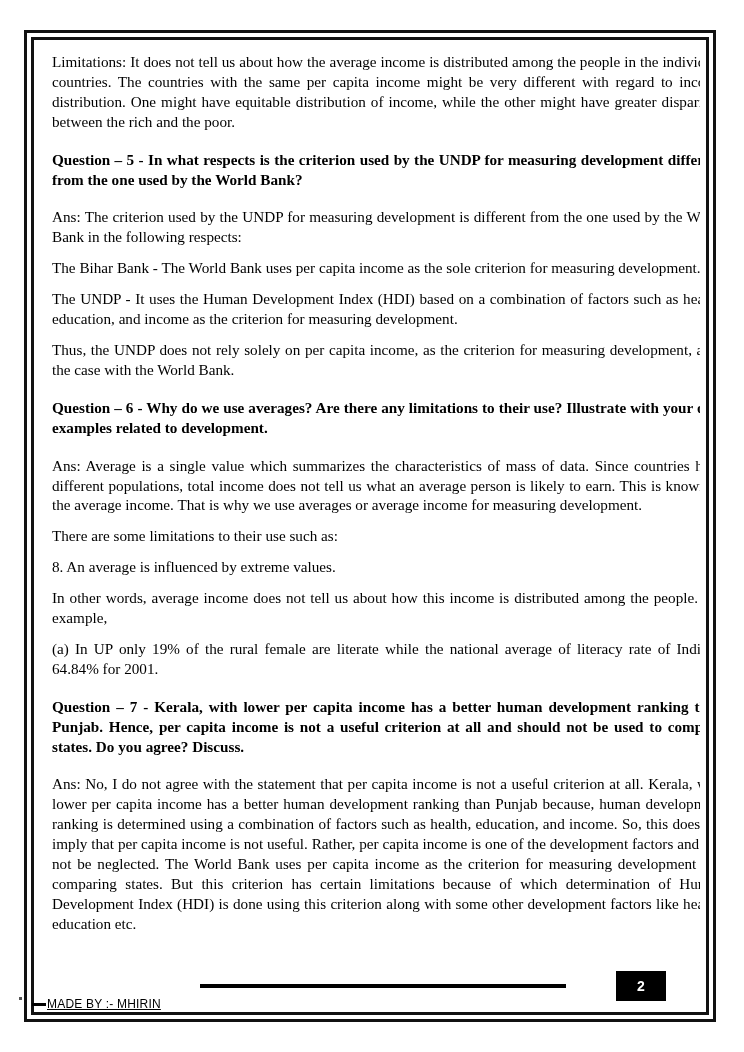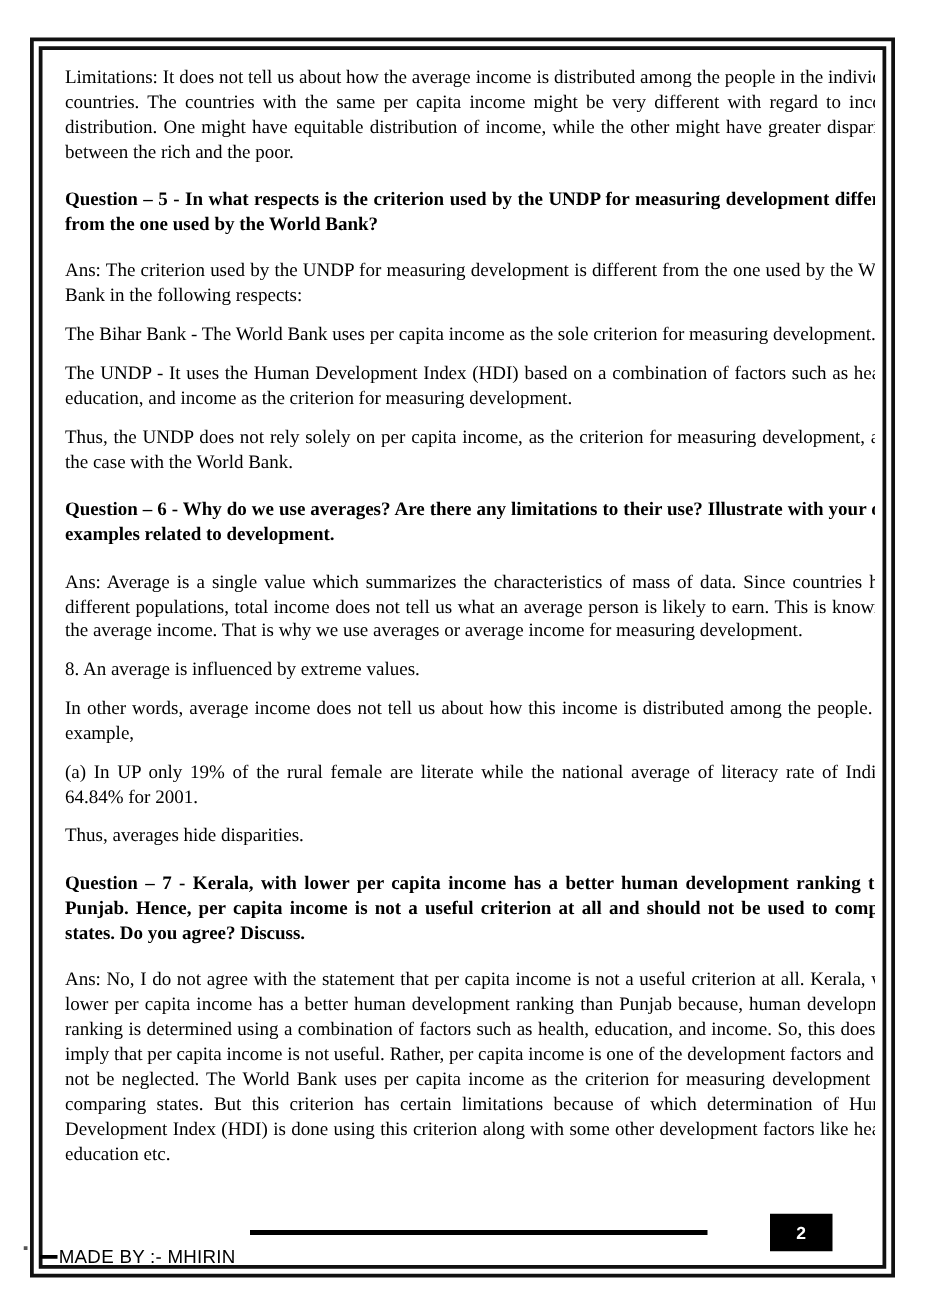--- a/index.html
+++ b/index.html
@@ -102,24 +102,25 @@
     align-items: center;
   }
   .made-by-tick {
     width: 14px;
     height: 3px;
     background: #000000;
     margin-right: 1px;
   }
   .made-by {
     font-family: "Liberation Sans", "DejaVu Sans", sans-serif;
-    font-size: 15px;
+    font-size: 12px;
     letter-spacing: 0.2px;
     color: #000000;
     white-space: nowrap;
+    text-decoration: underline;
   }
   .page-number-box {
     position: absolute;
     left: 584px;
     top: 9px;
     width: 50px;
     height: 30px;
     background: #000000;
     color: #ffffff;
     display: flex;
@@ -167,30 +168,30 @@
       <p class="para">Thus, the UNDP does not rely solely on per capita income, as the criterion for measuring development, as is the case with the World Bank.</p>
 
       <div class="gap-sm"></div>
 
       <p class="q">Question – 6 - Why do we use averages? Are there any limitations to their use? Illustrate with your own examples related to development.</p>
 
       <div class="gap-sm"></div>
 
       <p class="para"><span class="lead">Ans:</span><span> Average is a single value which summarizes the characteristics of mass of data. Since countries have different populations, total income does not tell us what an average person is likely to earn. This is known as the average income. That is why we use averages or average income for measuring development.</span></p>
 
+      <p class="para">There are some limitations to their use such as:</p>
 
       <p class="para">8. An average is influenced by extreme values.</p>
 
 
       <p class="para">In other words, average income does not tell us about how this income is distributed among the people. For example,</p>
 
       <p class="para">(a) In UP only 19% of the rural female are literate while the national average of literacy rate of India is 64.84% for 2001.</p>
 
 
-      <p class="para">Thus, averages hide disparities.</p>
 
       <div class="gap-sm"></div>
 
       <p class="q">Question – 7 - Kerala, with lower per capita income has a better human development ranking than Punjab. Hence, per capita income is not a useful criterion at all and should not be used to compare states. Do you agree? Discuss.</p>
 
       <div class="gap-sm"></div>
 
       <p class="para"><span class="lead">Ans:</span><span> No, I do not agree with the statement that per capita income is not a useful criterion at all. Kerala, with lower per capita income has a better human development ranking than Punjab because, human development ranking is determined using a combination of factors such as health, education, and income. So, this does not imply that per capita income is not useful. Rather, per capita income is one of the development factors and can not be neglected. The World Bank uses per capita income as the criterion for measuring development and comparing states. But this criterion has certain limitations because of which determination of Human Development Index (HDI) is done using this criterion along with some other development factors like health, education etc.</span></p>
 
     </div>

